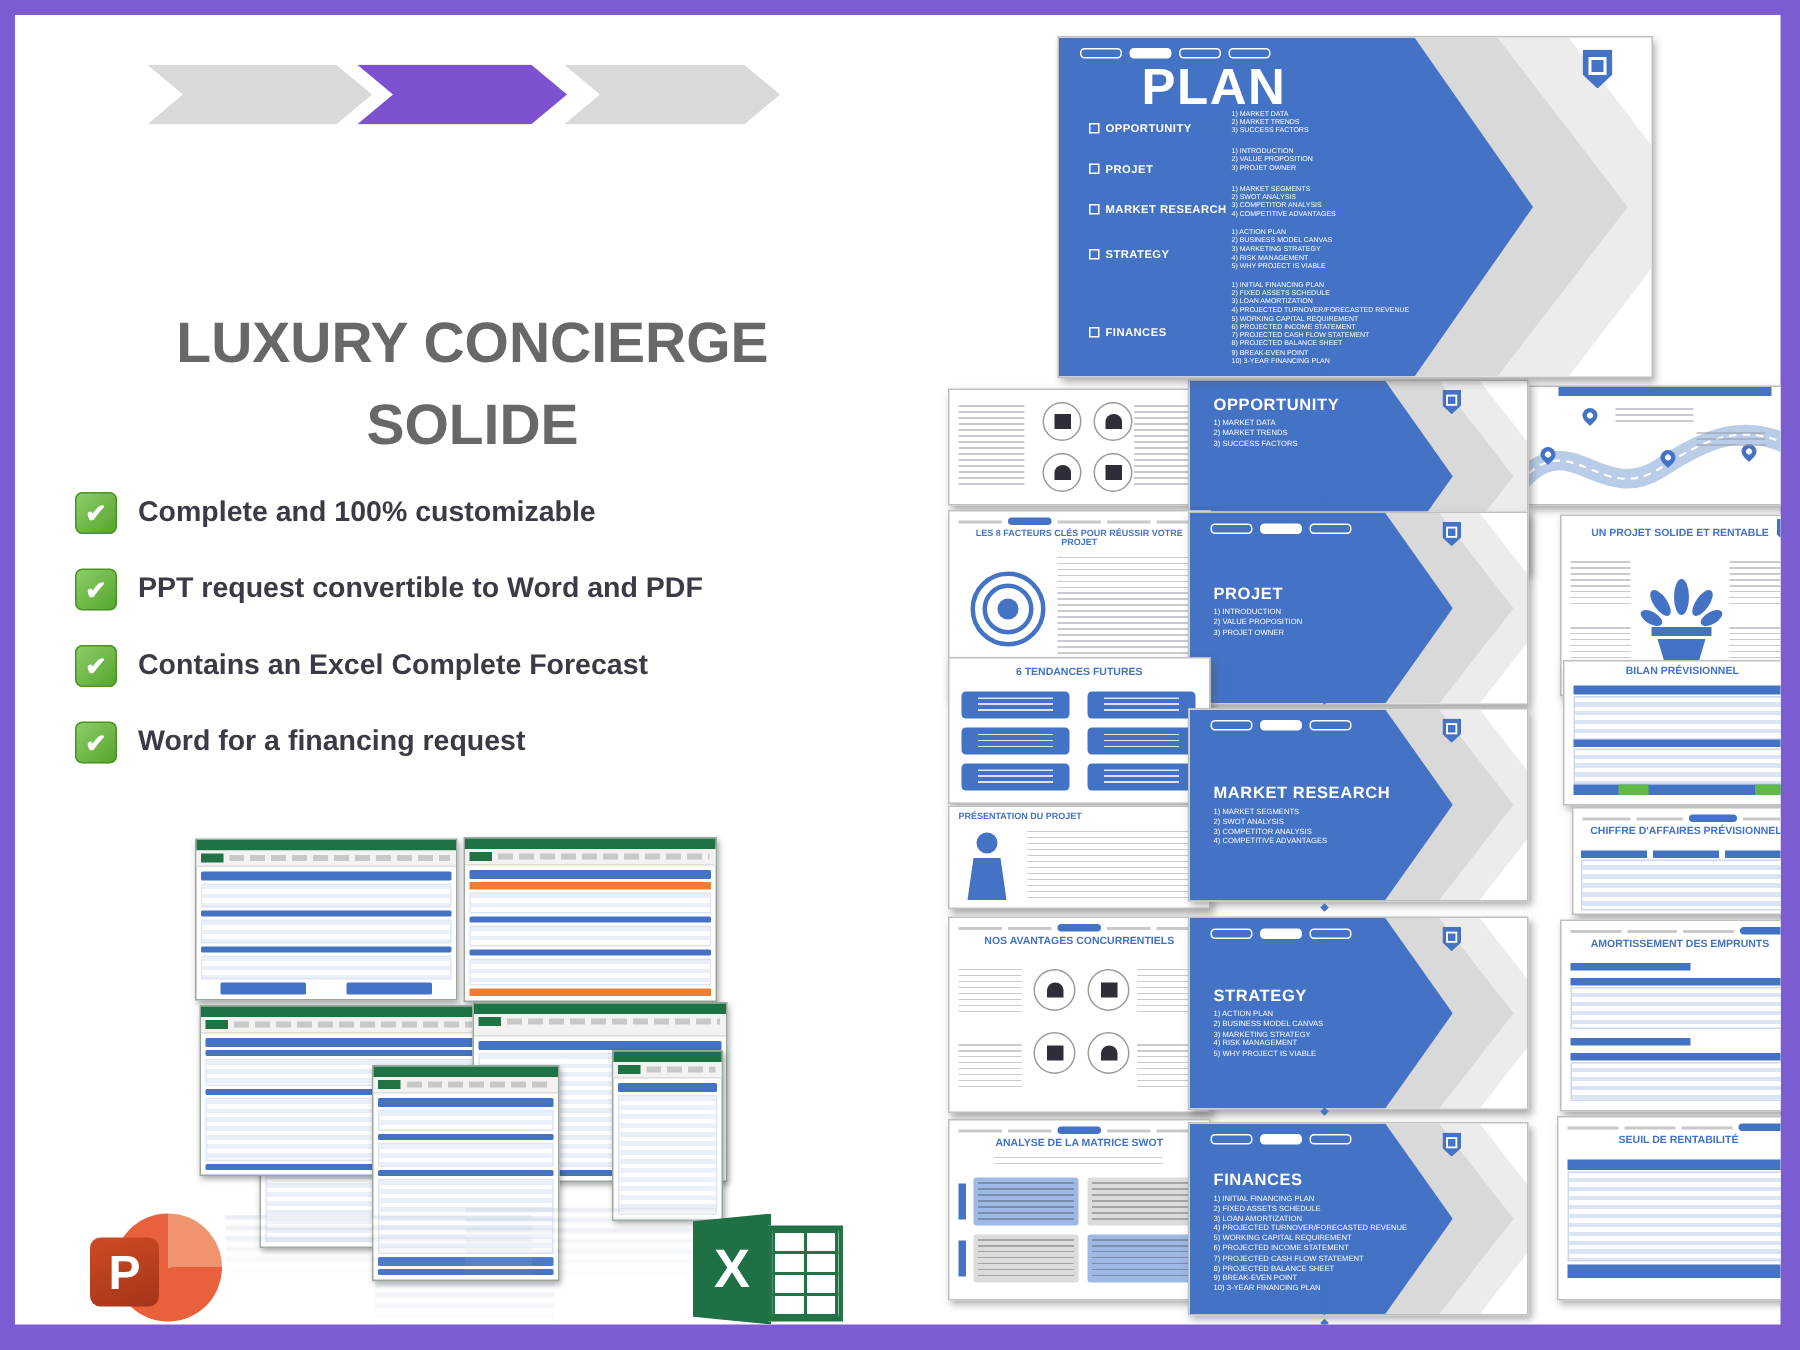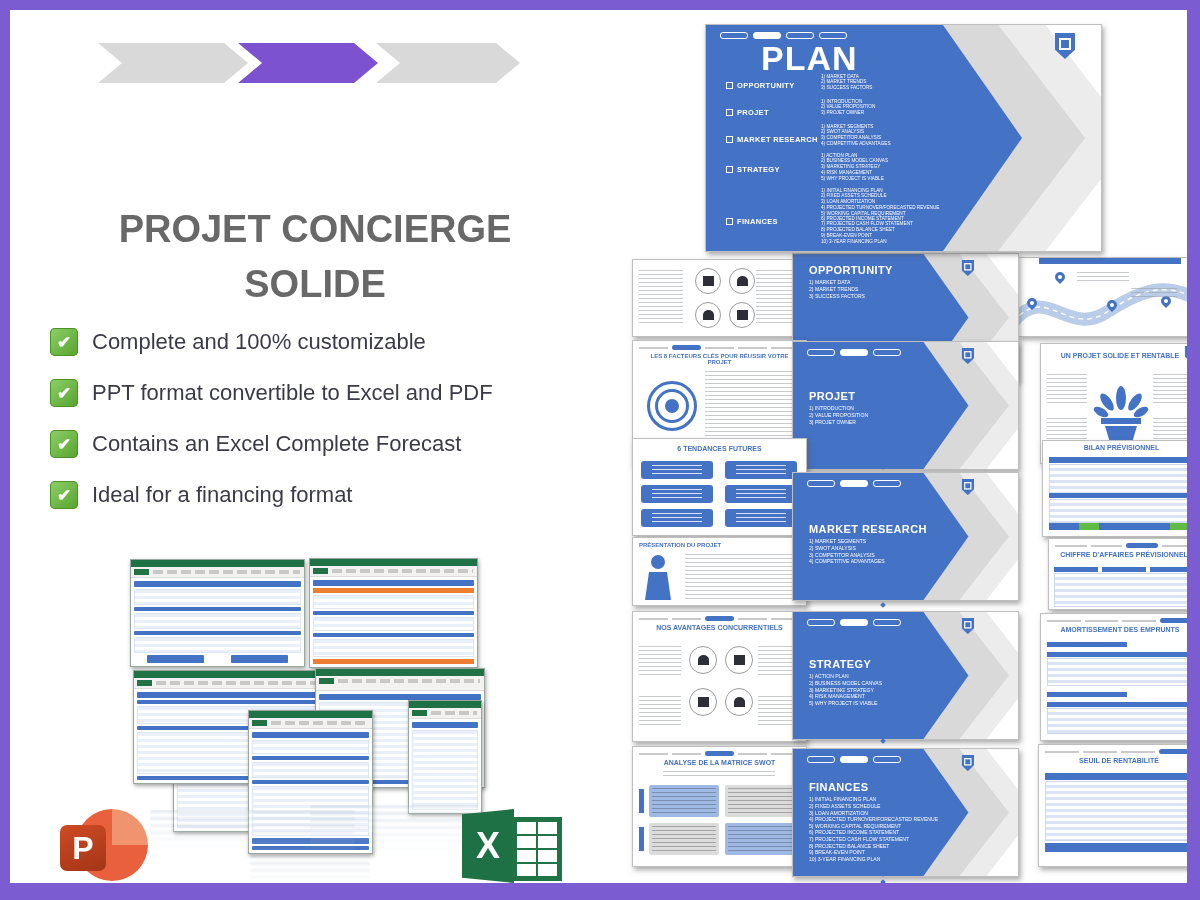--- a/index.html
+++ b/index.html
@@ -12,21 +12,21 @@
   .chev-shape{width:100%;height:100%;
     clip-path:polygon(0 0,calc(100% - 24px) 0,100% 50%,calc(100% - 24px) 100%,0 100%,24px 50%);}
   .headline{position:absolute;left:35px;width:540px;text-align:center;font-weight:bold;line-height:1.05;}
   .h-purple{color:#7B5FD8;font-size:41px;letter-spacing:.5px;}
   .h-gray{color:#686868;font-size:38px;}
   .features{position:absolute;left:40px;top:318px;width:540px;}
   .feat{display:flex;align-items:center;margin-bottom:23px;}
   .chk{width:28px;height:28px;border-radius:5px;margin-right:14px;flex:0 0 28px;
        background:linear-gradient(135deg,#8ED06A,#55A32C);display:flex;align-items:center;justify-content:center;
        color:#fff;font-size:17px;font-weight:bold;box-shadow:inset 0 0 0 1px #4c9326;}
-  .feat span{font-size:22px;font-weight:normal;color:#3B3B47;}
+  .feat span{font-size:19px;font-weight:bold;color:#3B3B47;}
 
   
   .xl{position:absolute;background:#fff;border:1px solid #9aa79f;box-shadow:1px 2px 4px rgba(0,0,0,.35);}
   .xl .tb{height:7px;background:#1F7246;}
   .xl .tb.teal{background:#1d9f86;}
   .xl .rb{height:10px;background:#F3F2F1;border-bottom:1px solid #ddd;position:relative;}
   .xl .rb::before{content:"";position:absolute;left:3px;top:2px;width:15px;height:6px;background:#217346;}
   .xl .rb::after{content:"";position:absolute;left:22px;right:4px;top:3px;height:4px;
        background:repeating-linear-gradient(90deg,#c8c8c8 0 10px,transparent 10px 14px);}
   .xl .bd{position:absolute;left:3px;right:3px;top:21px;bottom:3px;display:flex;flex-direction:column;gap:2px;}
@@ -125,39 +125,39 @@
   <div class="chev" style="left:88px;top:33px;width:150px">
       <div class="chev-shape" style="background:#D9D9D9"></div>
     </div>
   <div class="chev" style="left:228px;top:33px;width:140px">
       <div class="chev-shape" style="background:#7C52D1"></div>
     </div>
   <div class="chev" style="left:366px;top:33px;width:144px">
       <div class="chev-shape" style="background:#D9D9D9"></div>
     </div>
 
-  <div class="headline h-gray" style="top:200px">PROJET CONCIERGE</div>
+  <div class="headline h-gray" style="top:200px">LUXURY CONCIERGE</div>
   <div class="headline h-gray" style="top:255px">SOLIDE</div>
 
   <div class="features">
     <div class="feat">
         <div class="chk">✔</div>
         <span>Complete and 100% customizable</span>
       </div>
     <div class="feat">
         <div class="chk">✔</div>
-        <span>PPT format convertible to Excel and PDF</span>
+        <span>PPT request convertible to Word and PDF</span>
       </div>
     <div class="feat">
         <div class="chk">✔</div>
         <span>Contains an Excel Complete Forecast</span>
       </div>
     <div class="feat">
         <div class="chk">✔</div>
-        <span>Ideal for a financing format</span>
+        <span>Word for a financing request</span>
       </div>
   </div>
 
   <div class="xl" style="left:120px;top:549px;width:173px;height:106px">
     <div class="tb"></div>
       <div class="rb"></div>
     <div class="bd">
         <div class="band"></div>
         <div class="stripes" style="flex:0 0 14px"></div>
         <div class="band thin"></div>

